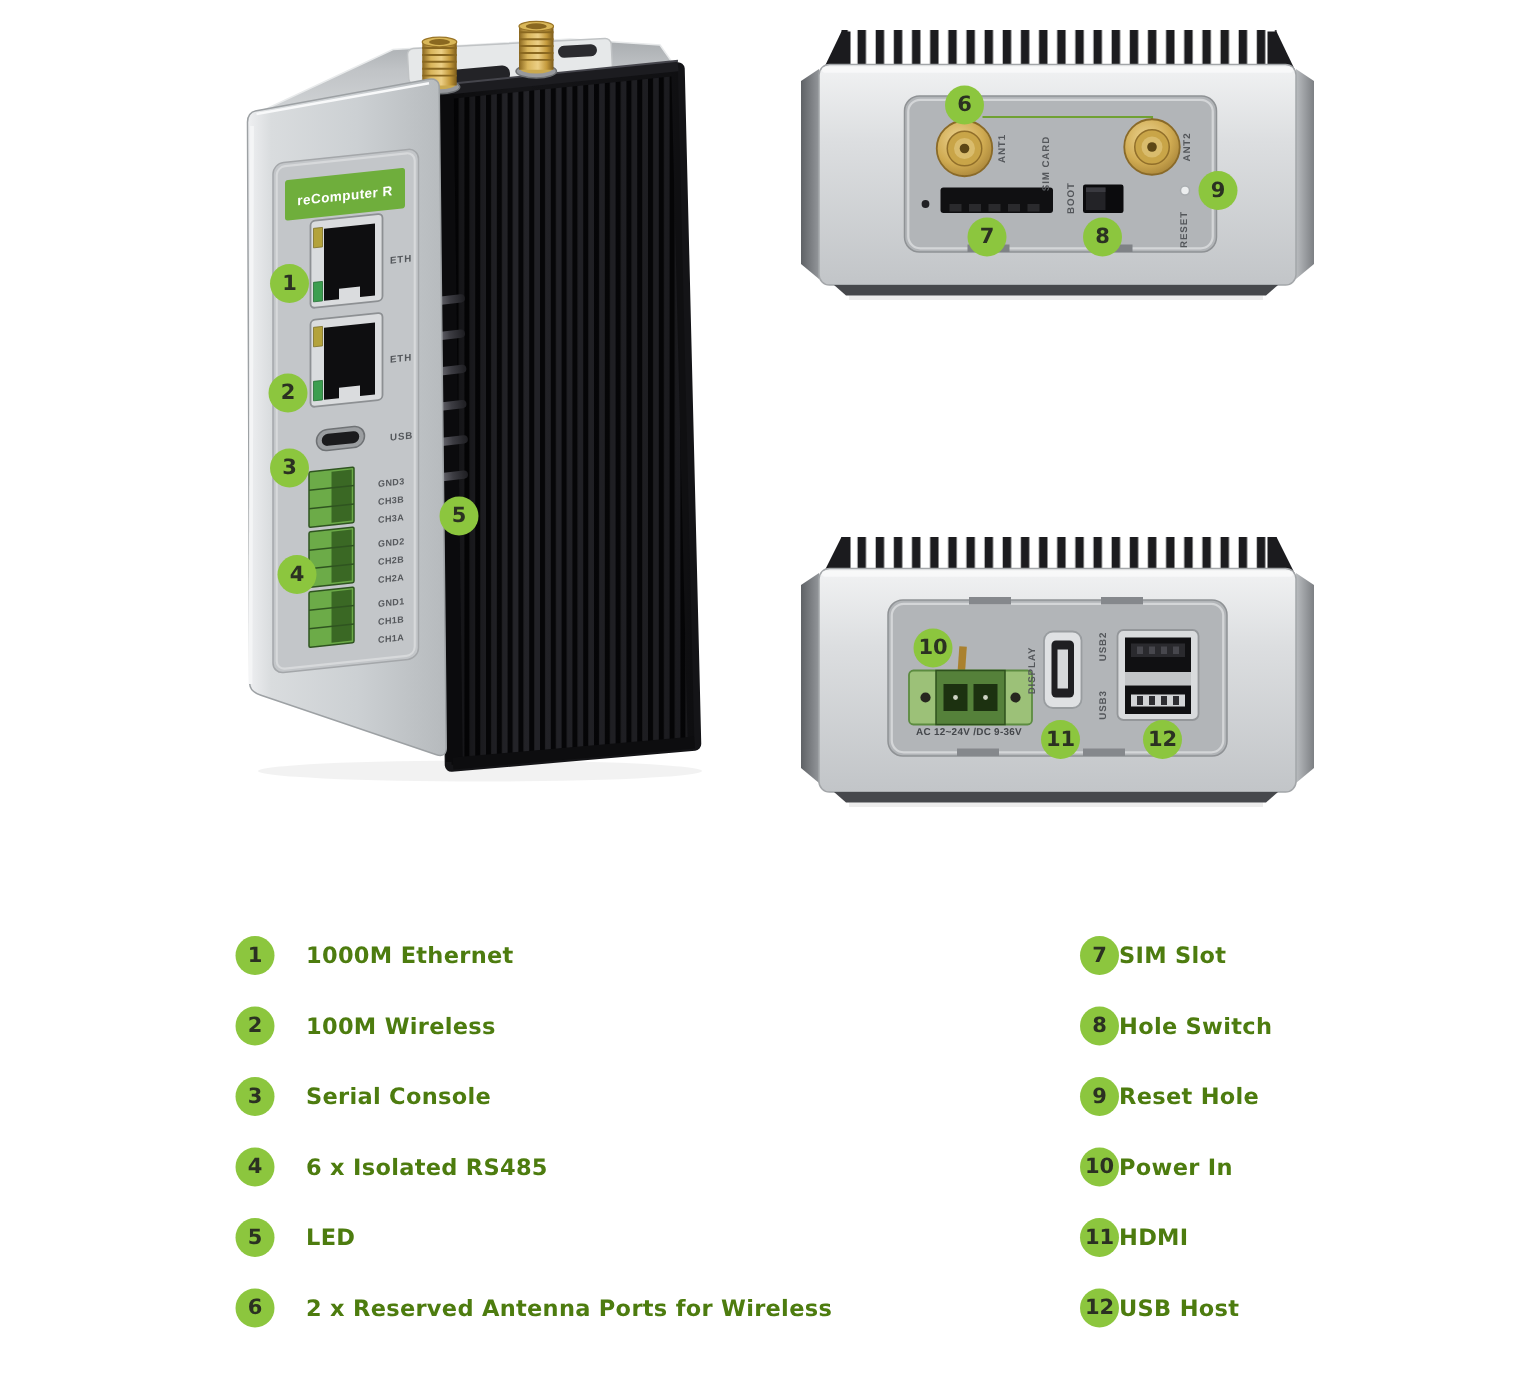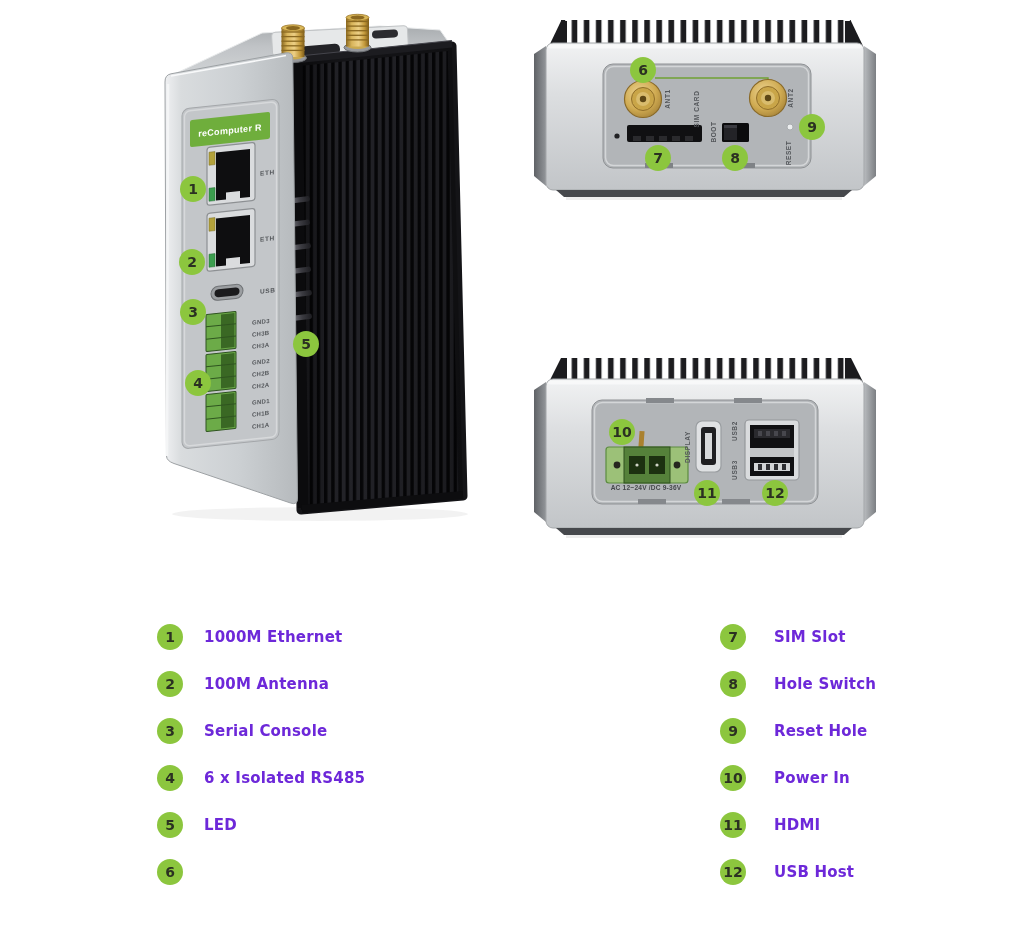--- a/index.html
+++ b/index.html
@@ -10,23 +10,23 @@
   .dev-label{fill:#54575b;font-size:6.5px;letter-spacing:.6px;font-weight:bold;}
   .dev-label-sm{fill:#55585c;font-size:6px;letter-spacing:.3px;font-weight:bold;}
   .callout{position:absolute;width:26px;height:26px;border-radius:50%;
            background:#8cc63e;display:flex;align-items:center;justify-content:center;
            color:#2b3122;font-size:14px;font-weight:bold;line-height:1;}
   .legend-col{position:absolute;display:flex;flex-direction:column;}
   .legend-row{display:flex;align-items:center;height:26px;margin-bottom:21px;}
   .legend-num{flex:0 0 26px;width:26px;height:26px;border-radius:50%;background:#8cc63e;
               display:flex;align-items:center;justify-content:center;color:#2b3122;
               font-size:14px;font-weight:bold;}
-  .legend-label{color:#6d28d9;font-size:15px;font-weight:bold;letter-spacing:.2px;white-space:nowrap;}
+  .legend-label{color:#4d7c0f;font-size:15px;font-weight:bold;letter-spacing:.2px;white-space:nowrap;}
   .legend-col.left .legend-label{margin-left:21px;}
-  .legend-col.right .legend-label{margin-left:28px;text-align:right;}
+  .legend-col.right .legend-label{text-align:right;}
 </style>
 </head>
 <body>
 
 <div class="canvas">
 
   <svg style="left:130px;top:0;" width="390" height="560" viewBox="130 0 390 560">
     <defs>
       <linearGradient id="finP-shade" x1="0" y1="0" x2="1" y2="0">
         <stop offset="0" stop-color="#000" stop-opacity=".55"></stop>
@@ -349,36 +349,37 @@
   <div class="callout" style="left:694px;top:480px;">11</div>
   <div class="callout" style="left:762px;top:480px;">12</div>
 
   <div class="legend-col left" style="left:157px;top:624px;">
     <div class="legend-row">
       <div class="legend-num">1</div>
       <div class="legend-label">1000M Ethernet</div>
     </div>
     <div class="legend-row">
       <div class="legend-num">2</div>
-      <div class="legend-label">100M Antenna</div>
+      <div class="legend-label">100M Wireless</div>
     </div>
     <div class="legend-row">
       <div class="legend-num">3</div>
       <div class="legend-label">Serial Console</div>
     </div>
     <div class="legend-row">
       <div class="legend-num">4</div>
       <div class="legend-label">6 x Isolated RS485</div>
     </div>
     <div class="legend-row">
       <div class="legend-num">5</div>
       <div class="legend-label">LED</div>
     </div>
     <div class="legend-row">
       <div class="legend-num">6</div>
+      <div class="legend-label">2 x Reserved Antenna Ports for Wireless</div>
     </div>
   </div>
 
   <div class="legend-col right" style="left:720px;top:624px;">
     <div class="legend-row">
       <div class="legend-num">7</div>
       <div class="legend-label">SIM Slot</div>
     </div>
     <div class="legend-row">
       <div class="legend-num">8</div>

